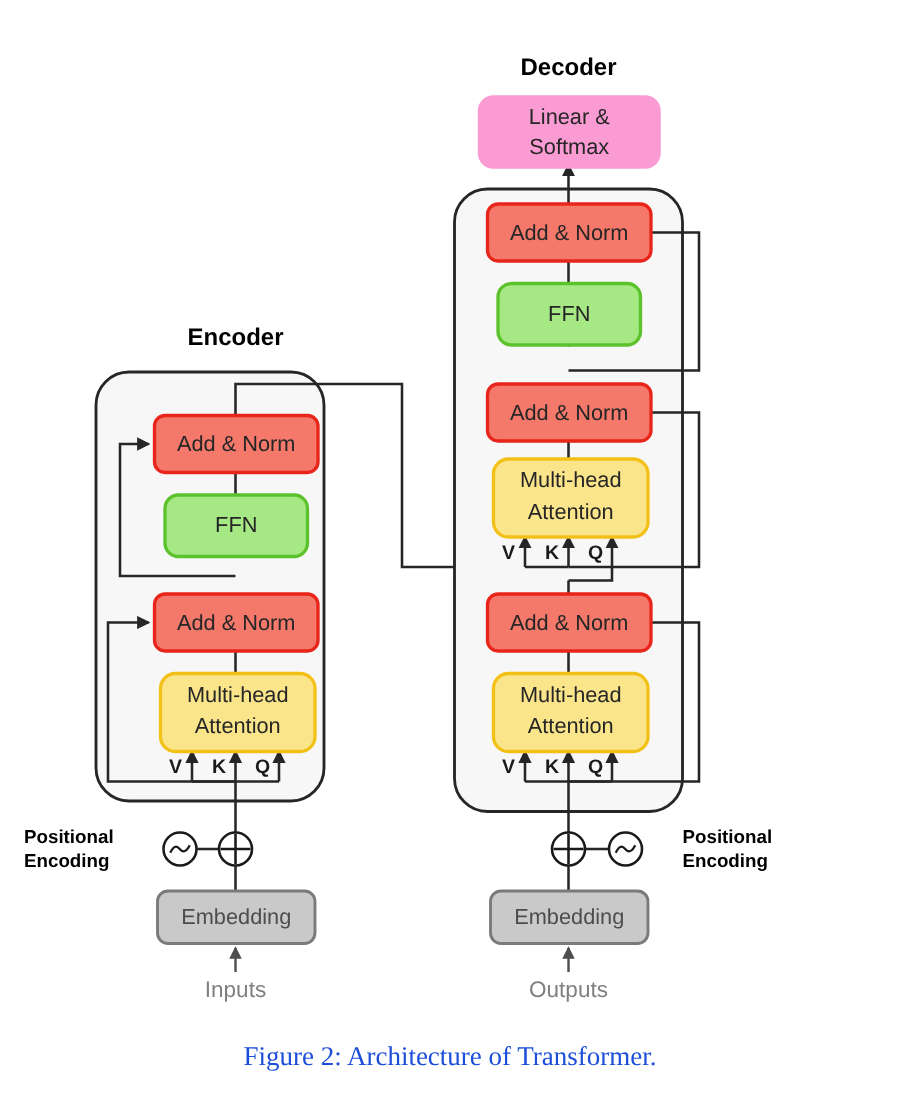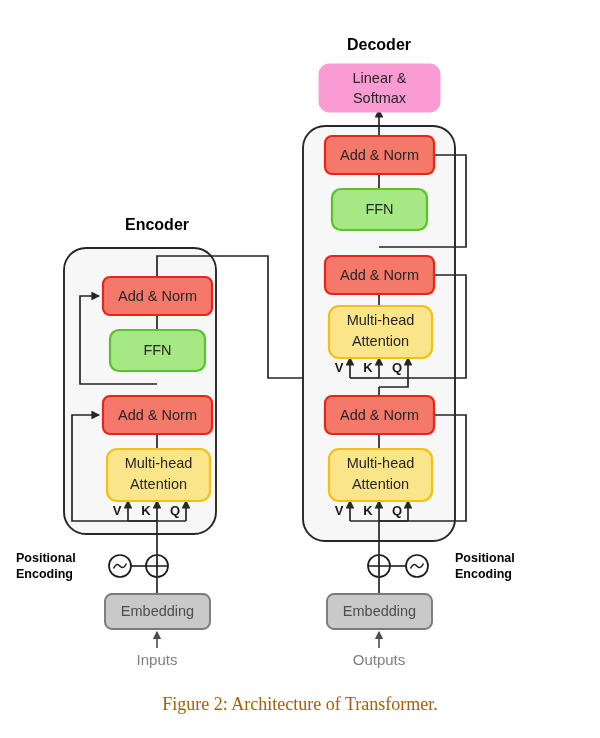--- a/index.html
+++ b/index.html
@@ -81,21 +81,21 @@
     stroke-width: 1.9;
   }
   .caption {
     position: absolute;
     left: 0;
     right: 0;
     top: 694px;
     text-align: center;
     font-family: "Liberation Serif", serif;
     font-size: 18px;
-    color: #a16207;
+    color: #1d4ed8;
   }
 </style>
 </head>
 <body>
 
 <div id="page">
 
   <svg id="diagram-svg" viewBox="0 0 600 738">
     <defs>
       <marker id="arrow" viewBox="0 0 10 10" refX="8.6" refY="5" markerWidth="5.2" markerHeight="5.2" orient="auto-start-reverse">

